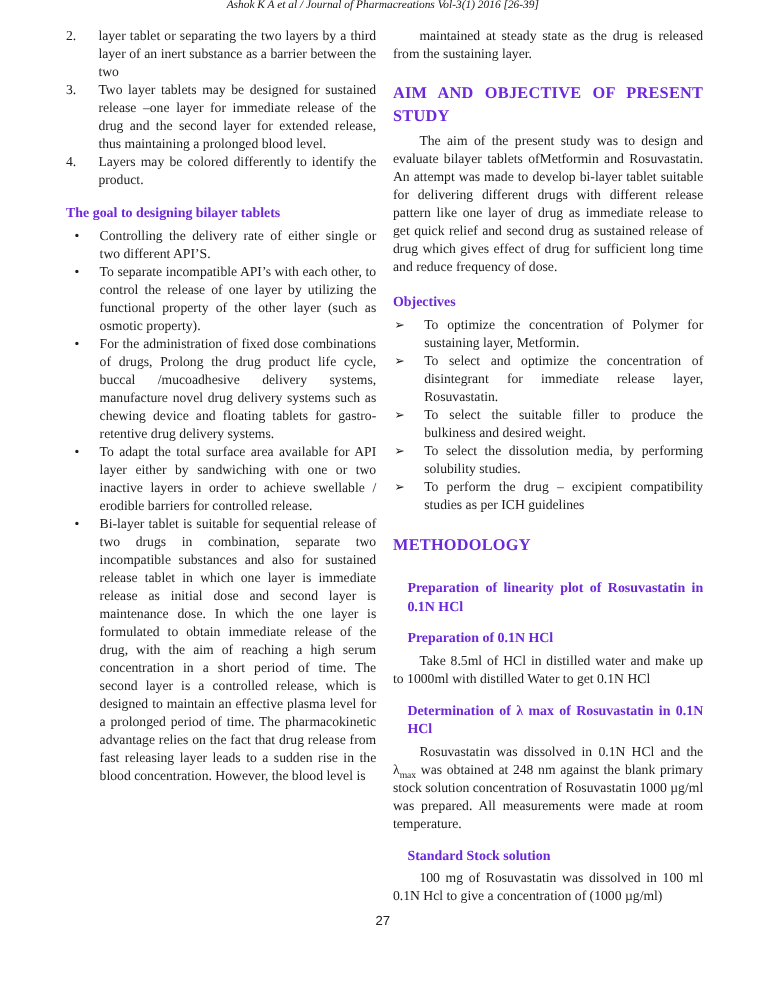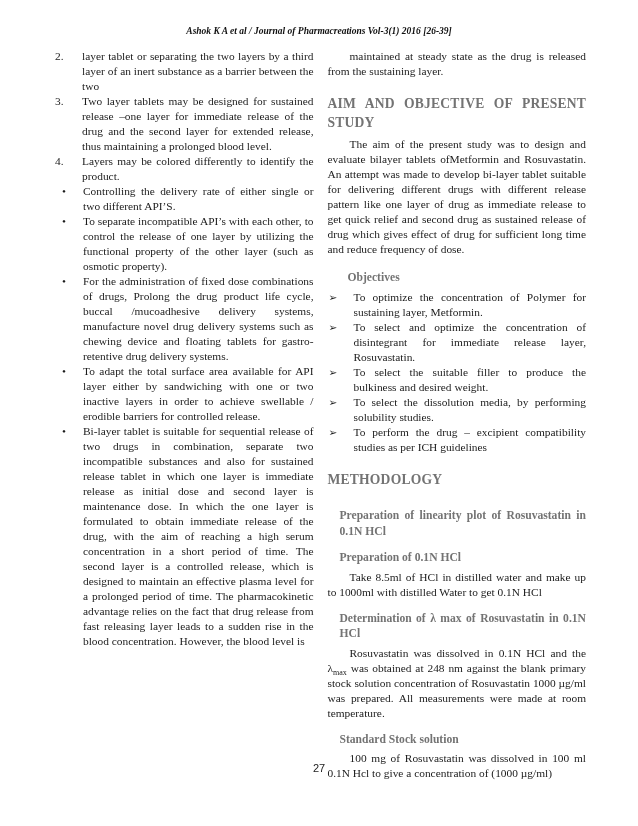--- a/index.html
+++ b/index.html
@@ -5,45 +5,44 @@
   html,body { margin:0; padding:0; }
   body {
     width:638px; height:826px;
     background:#ffffff;
     font-family:"Liberation Serif", serif;
     color:#1b1b1b;
     position:relative;
     overflow:hidden;
   }
   .header {
-    padding-top:26px;
     text-align:center;
     font-size:9.5px;
-    font-weight:bold;
+    font-weight:normal;
     font-style:italic;
     color:#111;
   }
   .columns {
     display:flex;
     gap:14px;
     padding:13px 52px 0 55px;
     box-sizing:border-box;
   }
   .col {
     width:50%;
     font-size:11.4px;
     line-height:15px;
     text-align:justify;
   }
   .num-item { display:flex; }
   .num { flex:none; width:27px; }
   .num-text { flex:1; }
   p.para { margin:7px 0 0 0; text-indent:22px; }
   p.para-tight { margin:4px 0 0 0; text-indent:22px; }
-  .blue { color:#737373; font-weight:bold; }
+  .blue { color:#6d28d9; font-weight:bold; }
   .h-md  { font-size:11.6px; line-height:15px; margin:12px 0 5px 0; text-align:left; }
   .h-lg  { font-size:13.6px; line-height:19px; margin:15px 0 5px 0; text-align:justify; letter-spacing:0.2px; }
   .h-sub { font-size:11.6px; line-height:15.5px; margin:11px 0 1px 12px; text-align:justify; }
   .bullet-item { display:flex; }
   .bullet-marker { flex:none; width:28px; padding-left:7px; box-sizing:border-box; }
   .bullet-text { flex:1; }
   .obj-item { display:flex; }
   .obj-marker { flex:none; width:26px; font-size:10.5px; padding-left:1px; box-sizing:border-box; }
   .obj-text { flex:1; }
   .page-number {
@@ -75,20 +74,21 @@
       <div class="num-item">
         <span class="num">3.</span>
         <span class="num-text">Two layer tablets may be designed for sustained release –one layer for immediate release of the drug and the second layer for extended release, thus maintaining a prolonged blood level.</span>
       </div>
       <div class="num-item">
         <span class="num">4.</span>
         <span class="num-text">Layers may be colored differently to identify the product.</span>
       </div>
 
 
+      <div class="blue h-md">The goal to designing bilayer tablets</div>
 
       <div class="bullet-item">
         <span class="bullet-marker">•</span>
         <span class="bullet-text">Controlling the delivery rate of either single or two different API’S.</span>
       </div>
       <div class="bullet-item">
         <span class="bullet-marker">•</span>
         <span class="bullet-text">To separate incompatible API’s with each other, to control the release of one layer by utilizing the functional property of the other layer (such as osmotic property).</span>
       </div>
       <div class="bullet-item">
@@ -107,21 +107,21 @@
     </div>
 
     <div class="col">
 
       <p class="para" style="margin-top:0;">maintained at steady state as the drug is released from the sustaining layer.</p>
 
       <div class="blue h-lg">AIM AND OBJECTIVE OF PRESENT STUDY</div>
 
       <p class="para-tight">The aim of the present study was to design and evaluate bilayer tablets ofMetformin and Rosuvastatin. An attempt was made to develop bi-layer tablet suitable for delivering different drugs with different release pattern like one layer of drug as immediate release to get quick relief and second drug as sustained release of drug which gives effect of drug for sufficient long time and reduce frequency of dose.</p>
 
-      <div class="blue h-md" style="margin-top:13px;margin-left:20px;">Objectives</div>
+      <div class="blue h-md" style="margin-top:13px;">Objectives</div>
 
       <div class="obj-item">
         <span class="obj-marker">➢</span>
         <span class="obj-text">To optimize the concentration of Polymer for sustaining layer, Metformin.</span>
       </div>
       <div class="obj-item">
         <span class="obj-marker">➢</span>
         <span class="obj-text">To select and optimize the concentration of disintegrant for immediate release layer, Rosuvastatin.</span>
       </div>
       <div class="obj-item">

